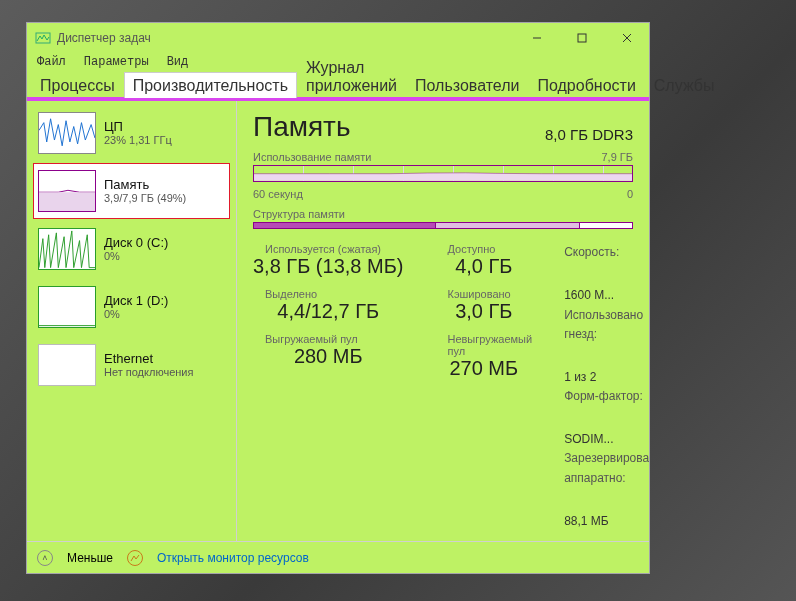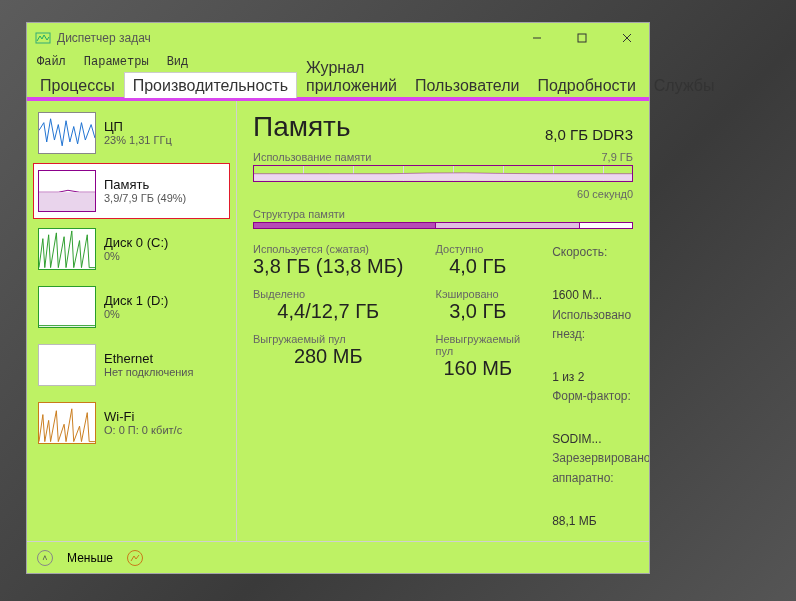--- a/index.html
+++ b/index.html
@@ -70,31 +70,31 @@
   .main-header { display:flex; justify-content:space-between; align-items:flex-end; }
   .main-title { font-size:28px; font-weight:400; color:#222;}
   .main-sub { font-size:15px; color:#222;}
   .section-label { font-size:11px; color:#666; margin-top:8px; display:flex; justify-content:space-between;}
   .usage-chart {
     height:84px; border:1px solid #8b008b; margin-top:2px; position:relative; background:
       repeating-linear-gradient(to right, transparent 0, transparent 49px, #ddd6ec 49px, #ddd6ec 50px),
       repeating-linear-gradient(to bottom, transparent 0, transparent 20px, #ddd6ec 20px, #ddd6ec 21px);
   }
   .usage-chart svg{position:absolute;inset:0;width:100%;height:100%;}
-  .chart-bottom { font-size:11px; color:#666; display:flex; justify-content:flex-end; margin-top:6px;}
+  .chart-bottom { font-size:11px; color:#666; display:flex; justify-content:space-between; margin-top:6px;}
   .mem-structure {
     height:32px; border:1px solid #8b008b; margin-top:2px; display:flex;
   }
   .mem-seg { height:100%; }
   .mem-seg.used { background:#b64ab6; flex:0 0 48%; }
   .mem-seg.cached { background:#e1bde1; flex:0 0 38%; border-left:1px solid #8b008b;}
   .mem-seg.free { background:#fff; flex:1; border-left:1px solid #8b008b;}
   .stats { display:flex; margin-top:14px; gap:32px; }
   .stats-col { display:flex; flex-direction:column; gap:10px; }
-  .stat-label { font-size:11px; color:#666; }
+  .stat-label { font-size:11px; color:#666;margin-left:12px; }
   .stat-val { font-size:20px; color:#222; font-weight:400; white-space:nowrap;text-align:center;}
   .stat-row{display:flex;flex-direction:column;}
   .right-table { font-size:12px; color:#333; margin-left:auto;}
   .right-table .trow{display:flex;justify-content:space-between;gap:24px;line-height:1.6;flex-direction:column;}
   .right-table .trow .k{color:#555;}
   .footer {
     height:32px; border-top:1px solid #d0d0d0; display:flex; align-items:center; padding:0 10px; gap:14px; font-size:12px;
   }
   .footer .link { color:#0066cc; }
   .circle-icon { width:16px;height:16px;border:1px solid #888;border-radius:50%;display:inline-flex;align-items:center;justify-content:center;font-size:9px;color:#555;}
@@ -200,31 +200,20 @@
       </div>
 
       <div class="side-item">
         <div class="thumb" style="border-color:#bbb"></div>
         <div class="side-labels">
           <span class="primary">Ethernet</span>
           <span class="secondary">Нет подключения</span>
         </div>
       </div>
 
-      <div class="side-item">
-        <div class="thumb" style="border-color:#c97a1a">
-          <svg viewBox="0 0 58 42">
-              <polyline points="0,40 4,12 6,40 10,18 12,40 18,8 20,40 26,22 28,40 34,6 36,40 42,24 44,40 50,10 52,40 58,40" stroke="#c97a1a" fill="none" stroke-width="1"></polyline>
-            </svg>
-        </div>
-        <div class="side-labels">
-          <span class="primary">Wi-Fi</span>
-          <span class="secondary">О: 0 П: 0 кбит/с</span>
-        </div>
-      </div>
 
     </div>
 
     <div class="mainpane">
       <div class="main-header">
         <span class="main-title">Память</span>
         <span class="main-sub">8,0 ГБ DDR3</span>
       </div>
 
       <div class="section-label">
@@ -270,21 +259,21 @@
           <div class="stat-row">
             <span class="stat-label">Доступно</span>
             <span class="stat-val">4,0 ГБ</span>
           </div>
           <div class="stat-row">
             <span class="stat-label">Кэшировано</span>
             <span class="stat-val">3,0 ГБ</span>
           </div>
           <div class="stat-row">
             <span class="stat-label">Невыгружаемый пул</span>
-            <span class="stat-val">160 МБ</span>
+            <span class="stat-val">270 МБ</span>
           </div>
         </div>
         <div class="right-table">
           <div class="trow">
               <span class="k">Скорость:</span>
               <span>1600 М...</span>
             </div>
           <div class="trow">
               <span class="k">Использовано гнезд:</span>
               <span>1 из 2</span>
@@ -303,15 +292,16 @@
   </div>
 
   <div class="footer">
     <span class="circle-icon">˄</span>
     <span>Меньше</span>
     <span class="circle-icon" style="border-color:#c97a1a;color:#c97a1a;transform:rotate(0deg)">
       <svg width="10" height="10">
           <polyline points="1,8 4,3 6,6 9,2" stroke="#c97a1a" fill="none" stroke-width="1"></polyline>
         </svg>
     </span>
+    <span class="link">Открыть монитор ресурсов</span>
   </div>
 
 </div>
 
 </body></html>

